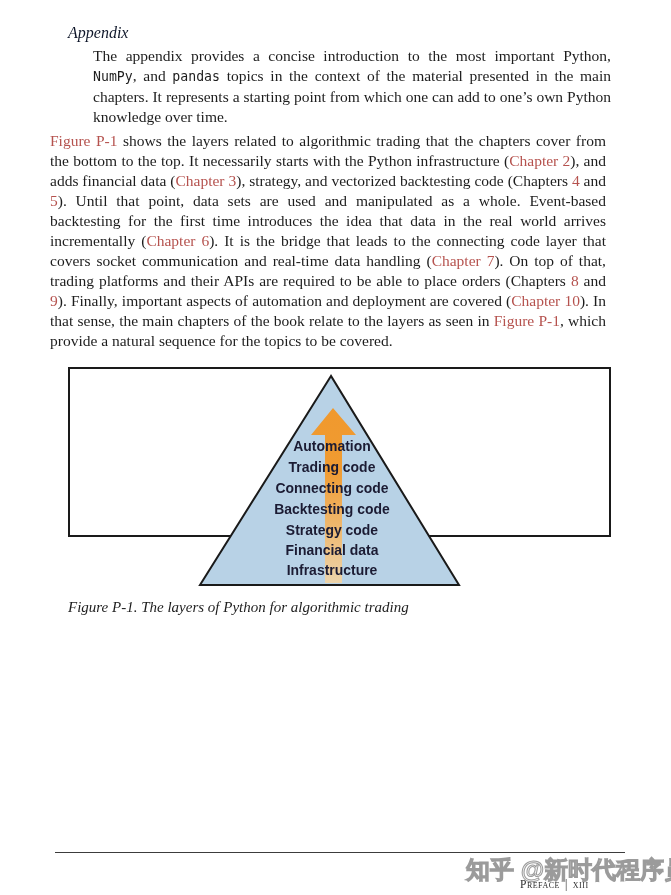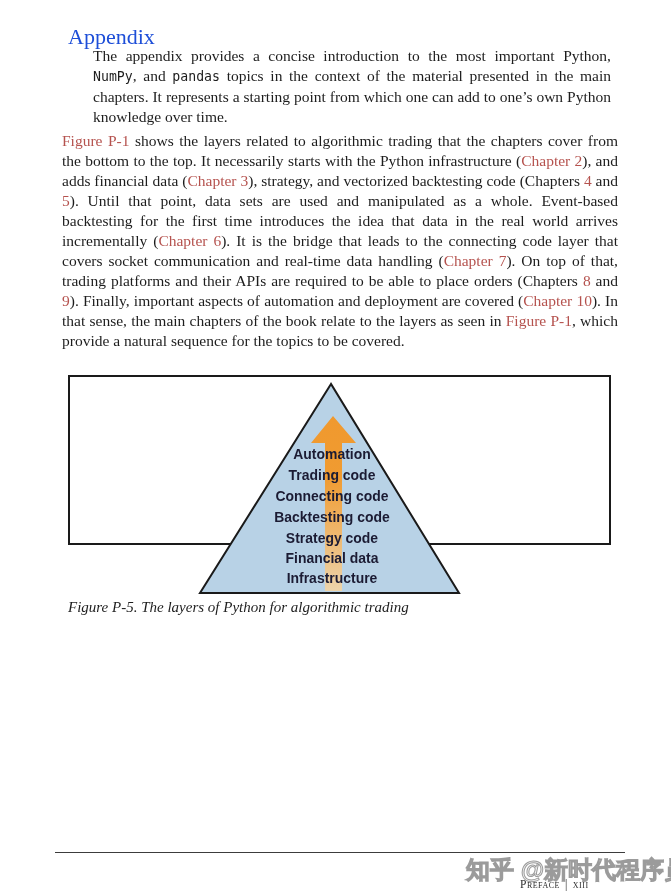--- a/index.html
+++ b/index.html
@@ -7,41 +7,40 @@
     position:relative;
     width:671px;height:895px;
     background:#ffffff;
     margin:0 auto;
     overflow:hidden;
     font-family:"Liberation Serif", serif;
     color:#1d1d1d;
   }
   .appendix-heading{
     position:absolute;left:68px;top:24px;
-    font-size:22px;
-    color:#1d4ed8;
+    font-style:italic;font-size:16px;
+    color:#0f172a;
   }
   .para{
     position:absolute;
     font-size:15.5px;line-height:20px;
     text-align:justify;
     color:#1d1d1d;
   }
   .para-appendix{left:93px;top:46px;width:518px;}
-  .para-main{left:62px;top:131px;width:556px;}
+  .para-main{left:50px;top:131px;width:556px;}
   .seg-plain{color:#1d1d1d;}
   .seg-link{color:#b5524e;}
   .seg-code{font-family:"DejaVu Sans Mono", monospace;font-size:13.2px;}
   .figure-box{
     position:absolute;left:68px;top:367px;
     width:543px;height:170px;
     border:2px solid #1a1a1a;
     box-sizing:border-box;
     background:#ffffff;
-    margin-top:8px;
   }
   .pyramid-svg{position:absolute;left:0;top:0;}
   .layer-labels{
     position:absolute;left:0;top:0;width:524px;height:226px;
   }
   .layer-label{
     position:absolute;left:0;width:524px;
     text-align:center;
     font-family:"Liberation Sans", sans-serif;
     font-weight:bold;
@@ -108,21 +107,21 @@
       <div class="layer-label" style="top:68px">Automation</div>
       <div class="layer-label" style="top:89px">Trading code</div>
       <div class="layer-label" style="top:110px">Connecting code</div>
       <div class="layer-label" style="top:131px">Backtesting code</div>
       <div class="layer-label" style="top:152px">Strategy code</div>
       <div class="layer-label" style="top:172px">Financial data</div>
       <div class="layer-label" style="top:192px">Infrastructure</div>
     </div>
   </div>
 
-  <div class="figure-caption">Figure P-5. The layers of Python for algorithmic trading</div>
+  <div class="figure-caption">Figure P-1. The layers of Python for algorithmic trading</div>
 
   <div class="footer-rule"></div>
 
   <div class="footer-text">
     <span>Preface</span><span class="footer-sep">|</span><span>xiii</span>
   </div>
 
   <div class="watermark">知乎 @新时代程序员</div>
 
 </div>

